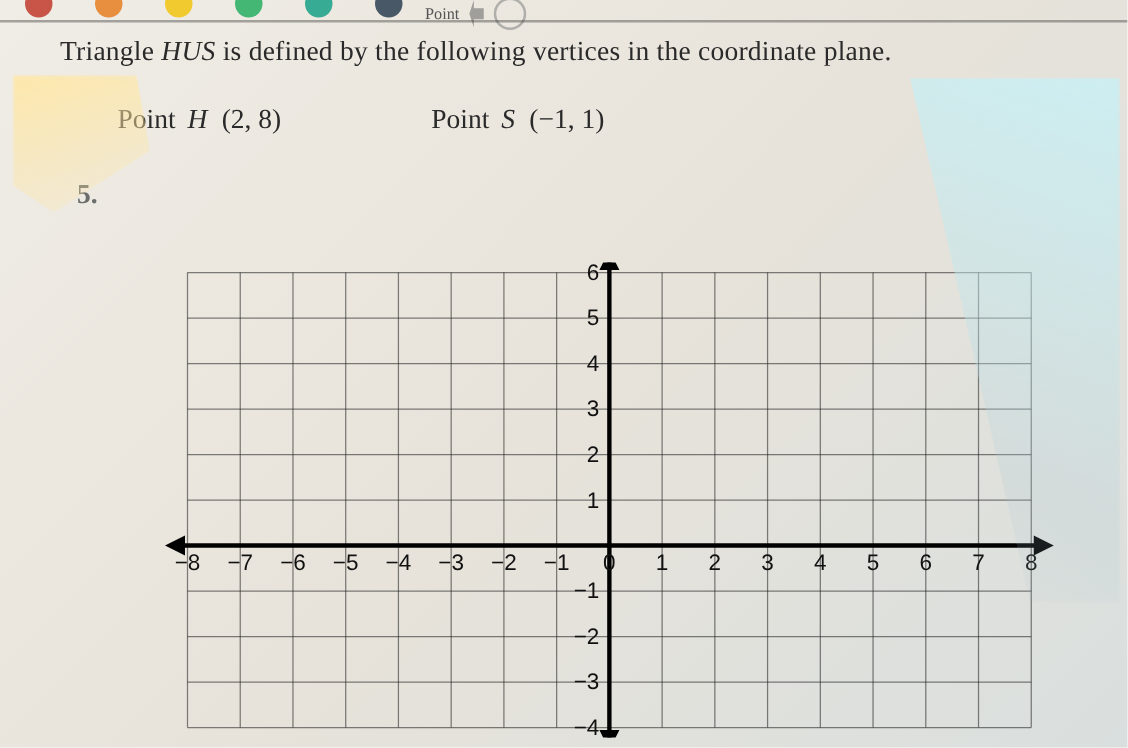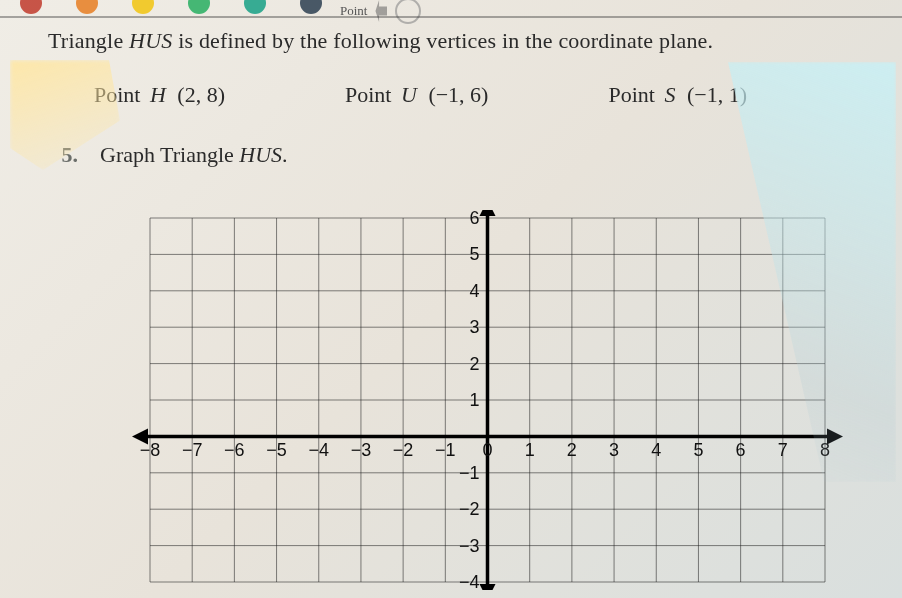--- a/index.html
+++ b/index.html
@@ -153,35 +153,27 @@
   </div>
 
   <div class="points-row">
     <span class="group">
       <span class="label">Point</span>
       <span class="var">H</span>
       <span class="coords">(2, 8)</span>
     </span>
     <span class="group">
       <span class="label">Point</span>
-      <span class="var">U</span>
-      <span class="coords">(−1, 6)</span>
-    </span>
-    <span class="group">
-      <span class="label">Point</span>
       <span class="var">S</span>
       <span class="coords">(−1, 1)</span>
     </span>
   </div>
 
   <div class="task-row">
     <span class="qnum">5.</span>
-    <span class="task">
-      <span>Graph Triangle </span><span class="italic">HUS</span><span class="punct">.</span>
-    </span>
   </div>
 </div>
 
 <div class="chart-wrap">
   <svg class="grid" viewBox="0 0 715 380">
       <line x1="20" y1="8" x2="20" y2="372" class="grid-line"></line>
       <line x1="62.1875" y1="8" x2="62.1875" y2="372" class="grid-line"></line>
       <line x1="104.375" y1="8" x2="104.375" y2="372" class="grid-line"></line>
       <line x1="146.5625" y1="8" x2="146.5625" y2="372" class="grid-line"></line>
       <line x1="188.75" y1="8" x2="188.75" y2="372" class="grid-line"></line>

